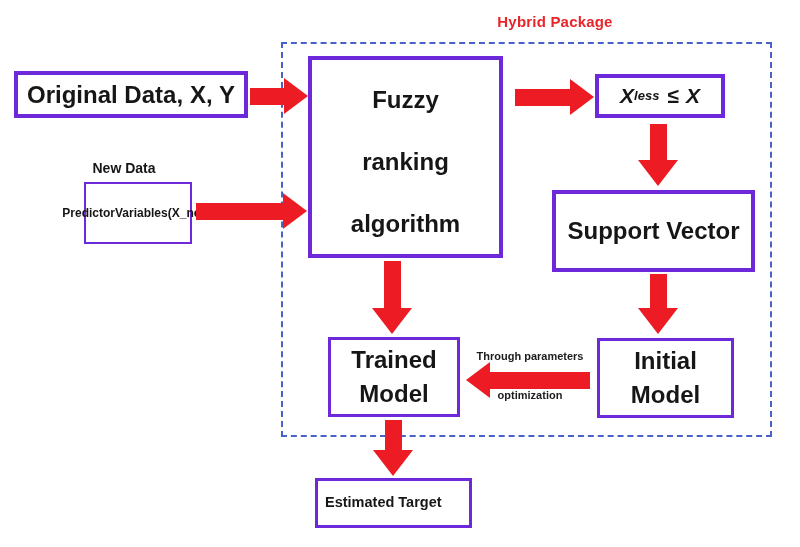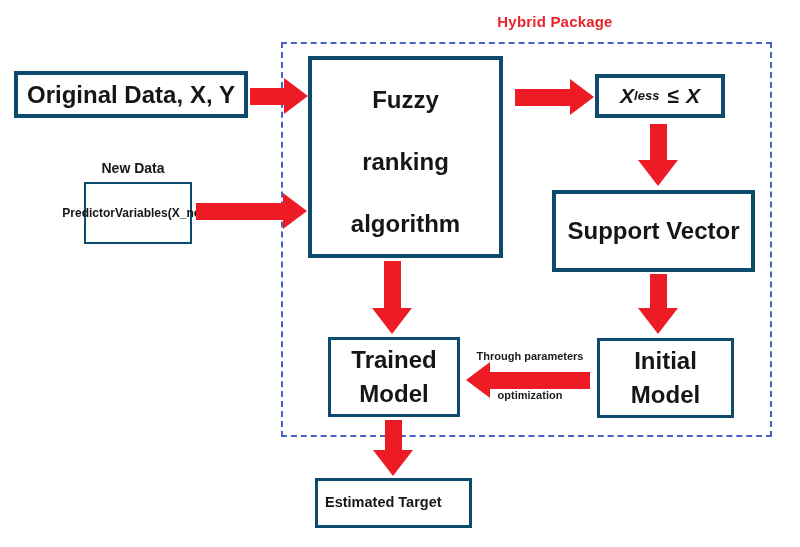--- a/index.html
+++ b/index.html
@@ -8,28 +8,28 @@
   .canvas { position:relative; width:800px; height:547px; background:#ffffff; }
 
   
   .boundary { position:absolute; left:281px; top:42px; width:491px; height:395px;
               border:2px dashed #4862c8; background:transparent; }
 
   .pkg-title { position:absolute; left:430px; top:13px; width:250px; text-align:center;
                font-size:15px; font-weight:700; color:#e8252a; letter-spacing:.2px; }
 
   
-  .box { position:absolute; background:#ffffff; border:4px solid #0c4a6e;
+  .box { position:absolute; background:#ffffff; border:4px solid #6d28d9;
          display:flex; align-items:center; justify-content:center; text-align:center;
          font-weight:700; }
 
   .original { left:14px; top:71px; width:234px; height:47px; font-size:24px; }
   .original .vars { margin-left:7px; }
 
-  .newdata-label { position:absolute; left:79px; top:160px; width:108px; text-align:center;
+  .newdata-label { position:absolute; left:70px; top:160px; width:108px; text-align:center;
                    font-size:14px; font-weight:700; }
   .newdata { left:84px; top:182px; width:108px; height:62px; border-width:2.5px;
              font-size:12px; line-height:1.5; flex-direction:row; }
 
   .fuzzy { left:308px; top:56px; width:195px; height:202px; font-size:24px;
            flex-direction:column; justify-content:space-between; padding:26px 0 16px; }
 
   .xless { left:595px; top:74px; width:130px; height:44px; font-size:21px; font-style:italic; }
   .xless sub { font-size:13px; line-height:0; margin-right:8px; }
   .xless .op { font-style:normal; margin-right:7px; }

